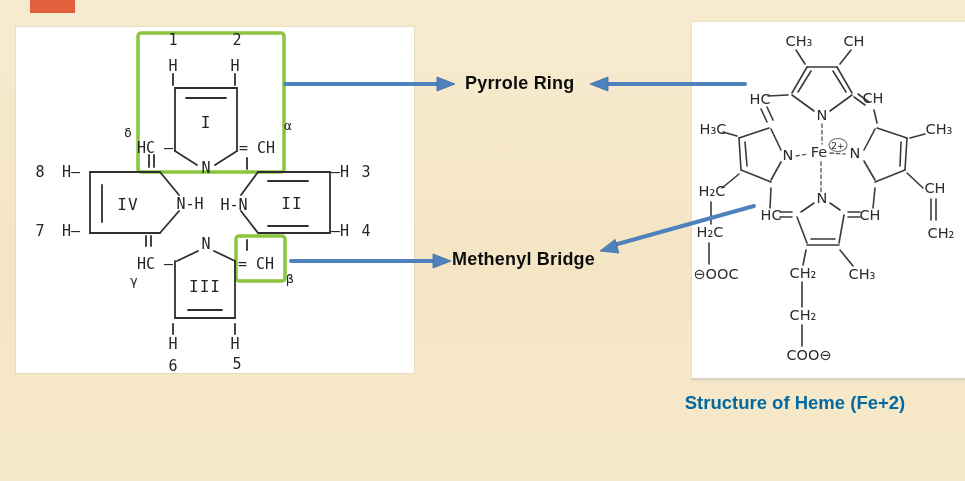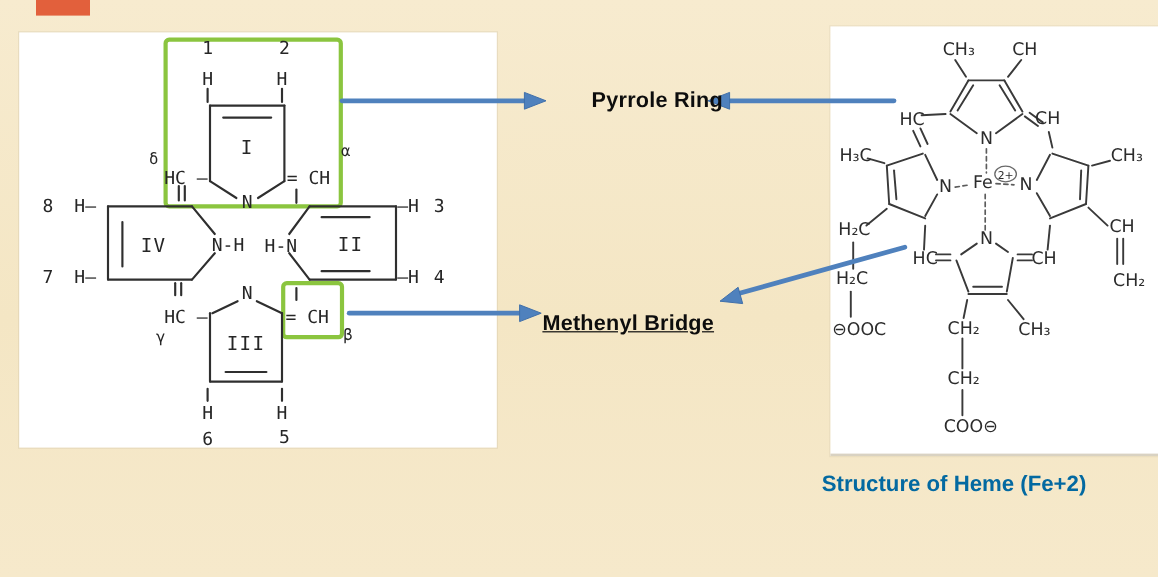--- a/index.html
+++ b/index.html
@@ -11,22 +11,22 @@
   }
   .panel{position:absolute;background:#ffffff;}
   #left-panel{left:16px;top:27px;width:398px;height:346px;box-shadow:0 0 0 1px rgba(190,180,150,.25);}
   #heme-panel{left:648px;top:22px;width:294px;height:356px;border-bottom:2px solid #d9d2c2;box-shadow:0 0 0 1px rgba(190,180,150,.18);margin-left:44px;}
   #orange-chip{position:absolute;left:30px;top:0;width:45px;height:13px;background:#e2603c;}
   #arrows{position:absolute;left:0;top:0;pointer-events:none;}
   .anno{
     position:absolute;font-family:"Liberation Sans","DejaVu Sans",sans-serif;
     font-weight:bold;font-size:18px;color:#0d0d0d;letter-spacing:.2px;white-space:nowrap;
   }
-  #pyrrole-label{left:465px;top:73px;margin-left:28px;}
-  #methenyl-label{left:452px;top:259px;text-decoration:underline;}
+  #pyrrole-label{left:465px;top:73px;}
+  #methenyl-label{left:452px;top:249px;}
   #caption{
     position:absolute;left:645px;top:392px;width:300px;text-align:center;
     font-family:"Liberation Sans","DejaVu Sans",sans-serif;font-weight:bold;
     font-size:18.5px;color:#0369a1;
   }
   
   #porphin-svg line, #porphin-svg path{stroke:#2f2f2f;stroke-width:1.8;stroke-linecap:round;fill:none;}
   #porphin-svg .gbox{stroke:#8bc53f;stroke-width:3.5;fill:none;}
   #porphin-svg text{font-family:"DejaVu Sans Mono",monospace;font-size:15px;fill:#262626;}
   #porphin-svg text.rn{font-size:16px;letter-spacing:1px;}

